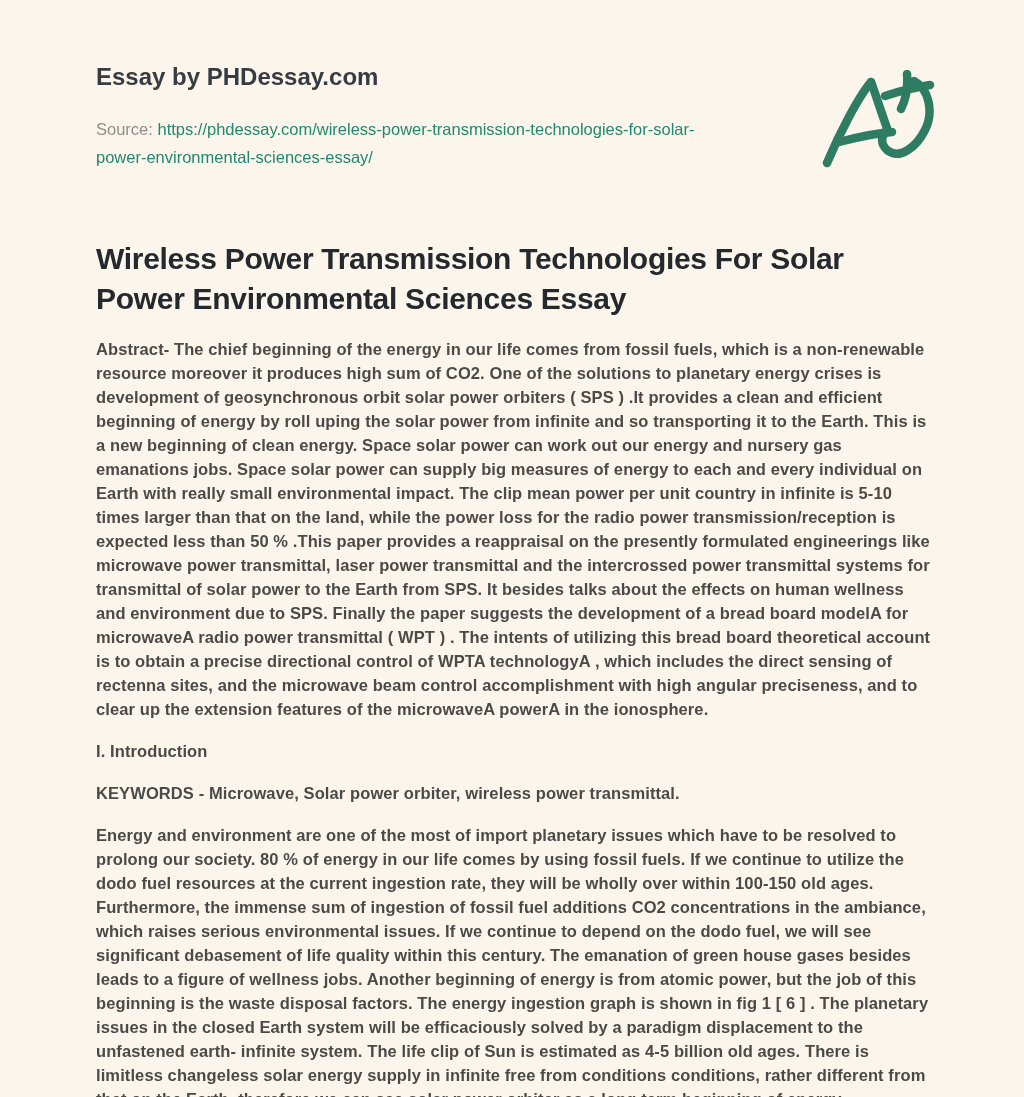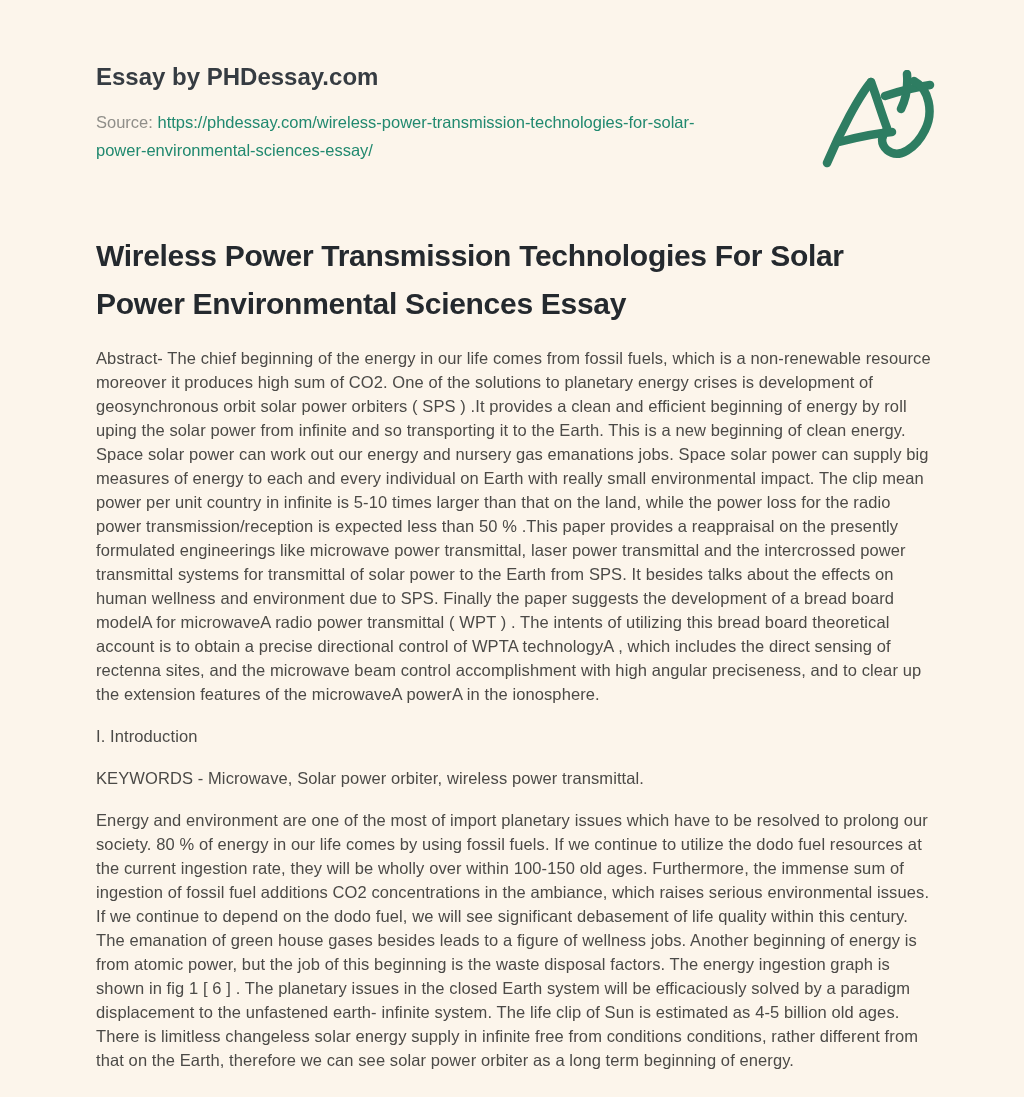--- a/index.html
+++ b/index.html
@@ -19,21 +19,21 @@
     padding: 62px 90px 12px 96px;
   }
   .site-title {
     font-size: 24px;
     line-height: 30px;
     font-weight: 700;
     color: #363c42;
     margin: 0;
   }
   .source {
-    margin: 16px 0 0 0;
+    margin: 23px 0 0 0;
     max-width: 625px;
     font-size: 16.5px;
     line-height: 28px;
     color: #8f8e89;
     overflow-wrap: break-word;
   }
   .source-link {
     color: #21896f;
     text-decoration: none;
   }
@@ -41,34 +41,35 @@
     position: absolute;
     top: 70px;
     left: 818px;
     width: 118px;
     height: 98px;
   }
   .logo svg { width: 100%; height: 100%; display: block; }
   .essay-title {
     margin: 68px 0 18px 0;
     font-size: 30px;
-    line-height: 48px;
+    line-height: 40px;
     font-weight: 700;
     letter-spacing: -0.3px;
     color: #24292e;
     white-space: pre-line;
     max-width: 860px;
   }
   .body-p {
     margin: 0 0 18px 0;
     max-width: 838px;
     font-size: 16.5px;
     line-height: 24px;
     letter-spacing: 0.1px;
     color: #4b4a47;
+    font-weight: bold;
   }
 </style>
 </head>
 <body>
 
 <div class="page">
 
   <header>
     <div class="site-title">Essay by PHDessay.com</div>
 

